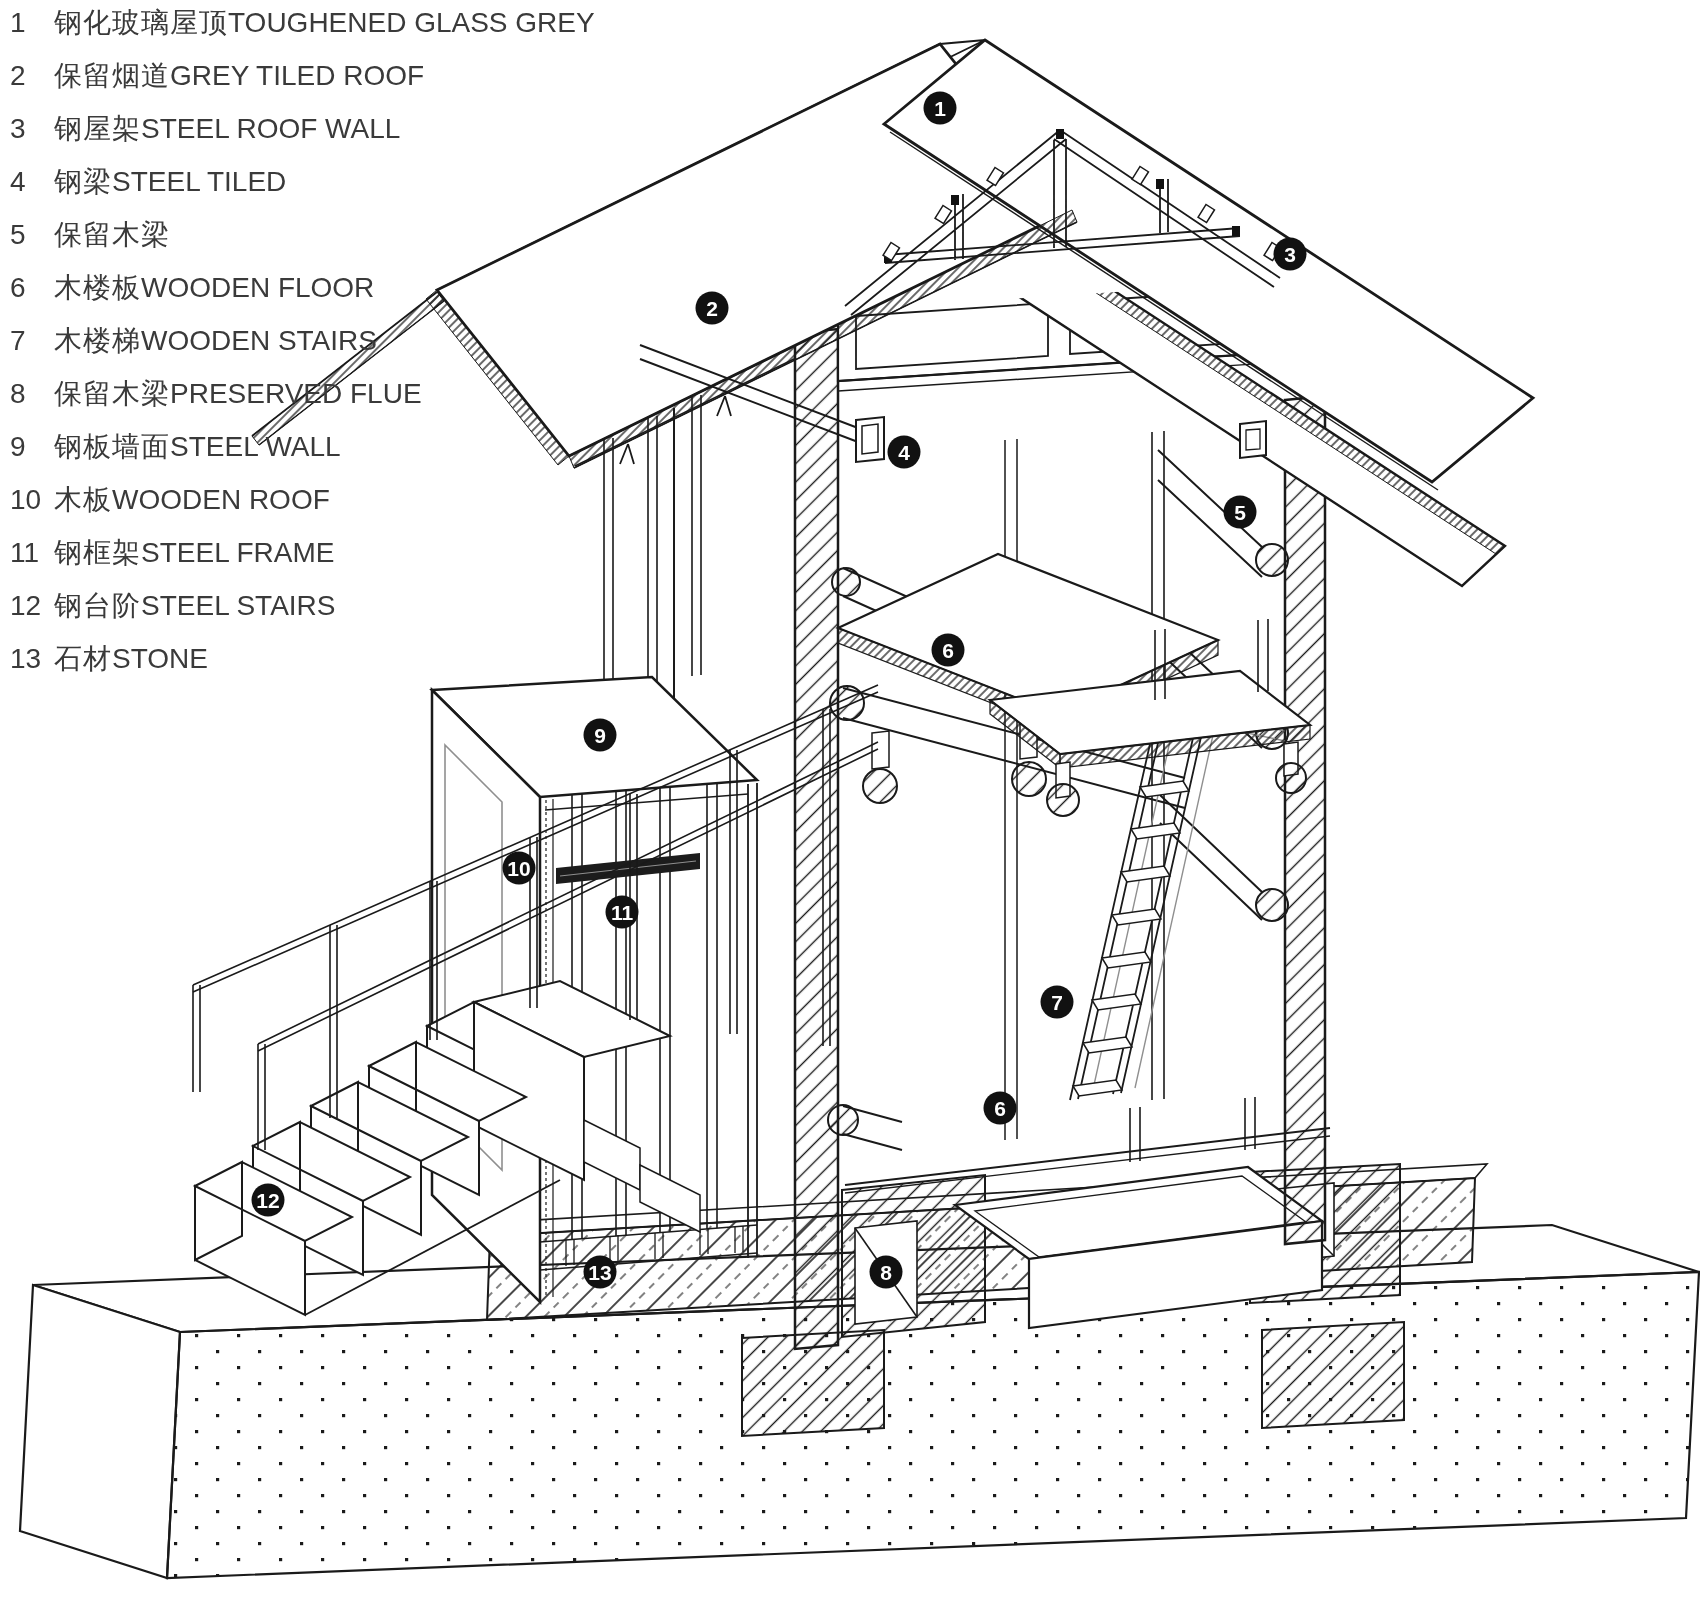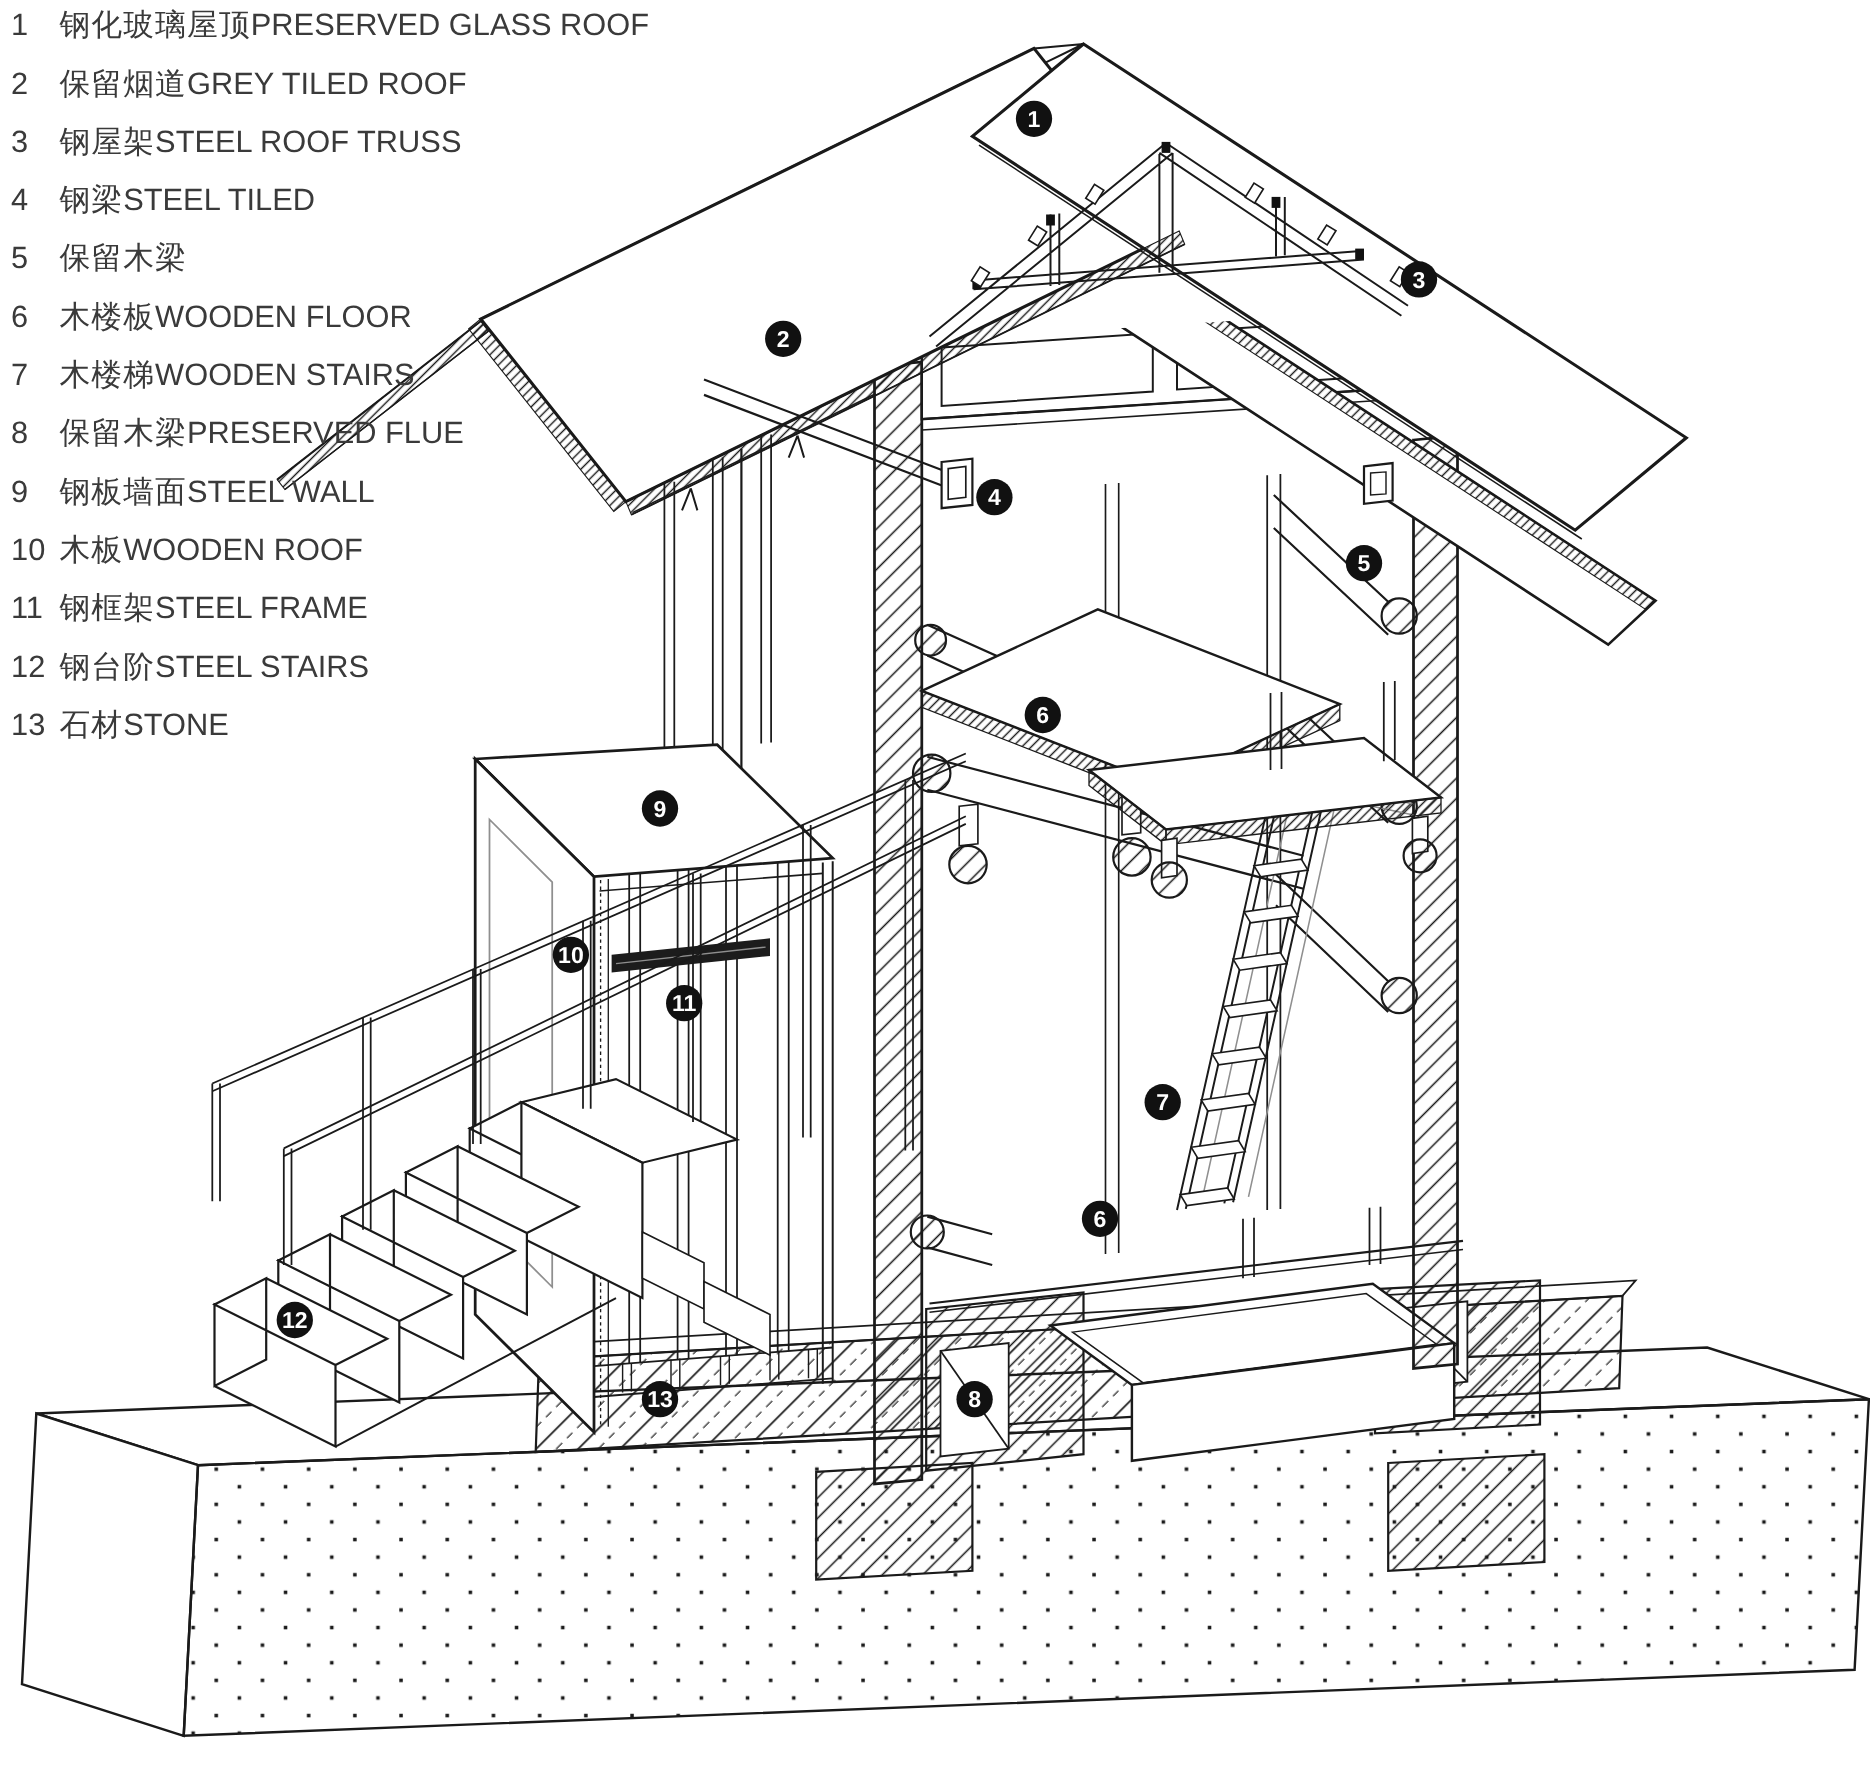--- a/index.html
+++ b/index.html
@@ -23,31 +23,31 @@
 </style>
 </head>
 <body>
 
 <div id="stage">
 
 <div id="legend">
   <div class="lg-row">
         <span class="lg-num">1</span>
         <span class="lg-zh">钢化玻璃屋顶</span>
-        <span class="lg-en">PRESERVED GLASS ROOF</span>
+        <span class="lg-en">TOUGHENED GLASS GREY</span>
       </div>
   <div class="lg-row">
         <span class="lg-num">2</span>
         <span class="lg-zh">保留烟道</span>
         <span class="lg-en">GREY TILED ROOF</span>
       </div>
   <div class="lg-row">
         <span class="lg-num">3</span>
         <span class="lg-zh">钢屋架</span>
-        <span class="lg-en">STEEL ROOF TRUSS</span>
+        <span class="lg-en">STEEL ROOF WALL</span>
       </div>
   <div class="lg-row">
         <span class="lg-num">4</span>
         <span class="lg-zh">钢梁</span>
         <span class="lg-en">STEEL TILED</span>
       </div>
   <div class="lg-row">
         <span class="lg-num">5</span>
         <span class="lg-zh">保留木梁</span>
       </div>

